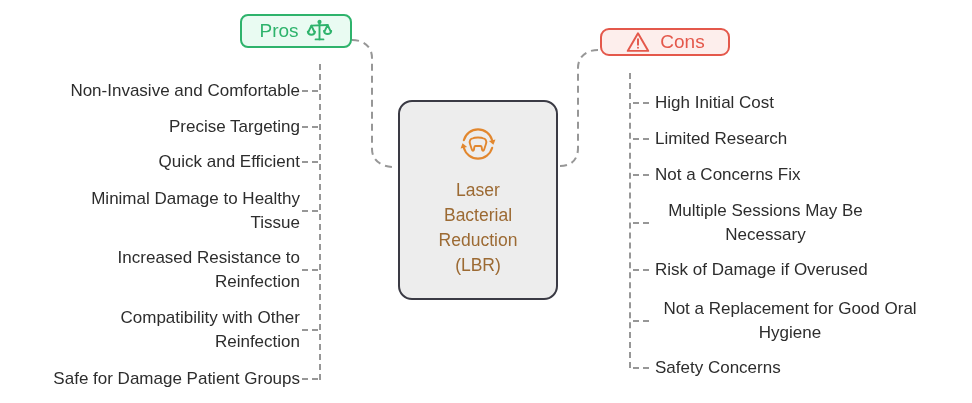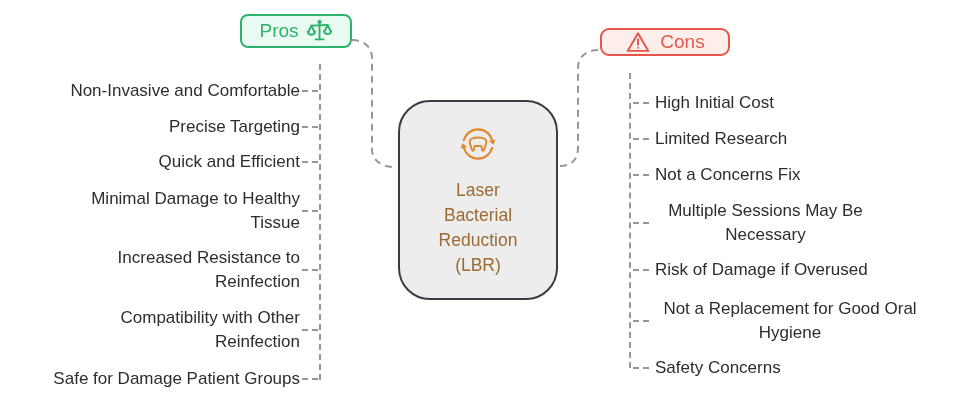--- a/index.html
+++ b/index.html
@@ -48,21 +48,21 @@
   }
   .cons-node{
     left:600px; top:28px; width:130px; height:28px; gap:9px;
     background:var(--cons-bg); border:2px solid var(--cons-accent);
     border-radius:9px; color:var(--cons-accent);
   }
   .node-label{font-size:19px; font-weight:500;}
 
   .center-node{
     position:absolute; left:398px; top:100px; width:160px; height:200px; box-sizing:border-box;
-    background:var(--center-bg); border:2px solid var(--center-border); border-radius:32px;
+    background:var(--center-bg); border:2px solid var(--center-border); border-radius:14px;
     display:flex; flex-direction:column; align-items:center; justify-content:center; gap:13px;
   }
   .center-node .icon{color:var(--center-accent);}
   .center-title{width:112px; text-align:center; font-size:17.5px; line-height:25px; color:var(--center-text);}
 
   .icon{display:inline-flex;}
 </style>
 </head>
 <body>
 

